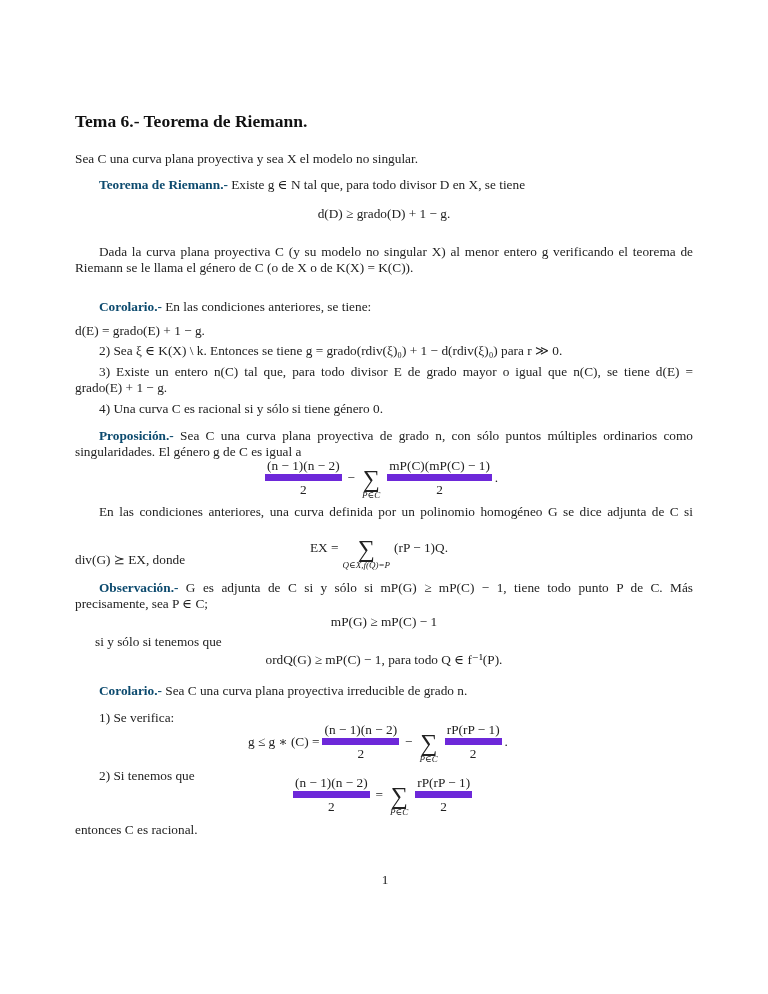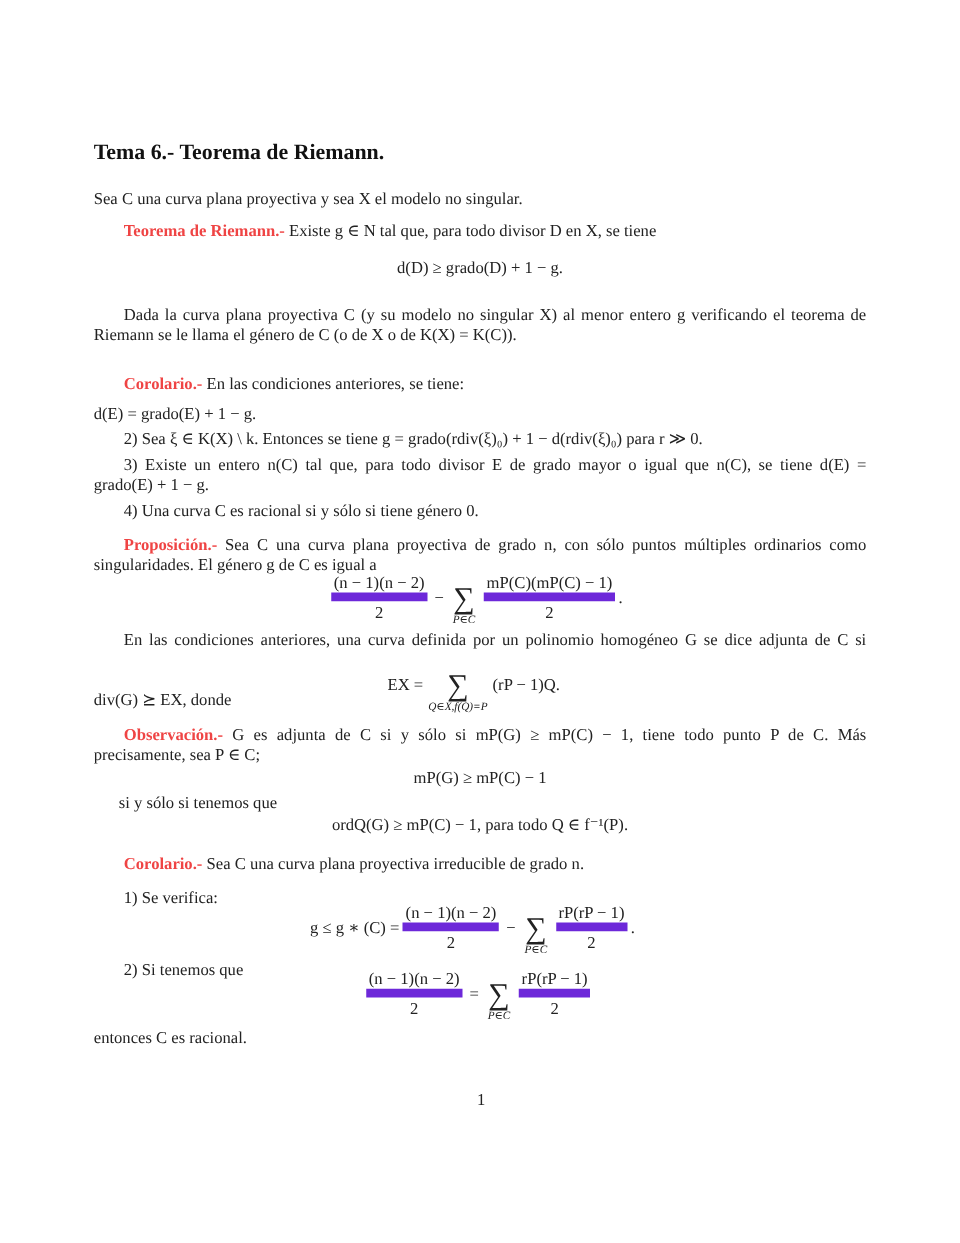--- a/index.html
+++ b/index.html
@@ -30,21 +30,21 @@
     .title {
       position: absolute;
       left: 75px;
       top: 111px;
       font-size: 17.5px;
       font-weight: bold;
       font-family: "Liberation Serif", "DejaVu Serif", serif;
       color: #111;
       white-space: nowrap;
     }
-    b { font-weight: bold; color: #ef4444; }
+    b { font-weight: bold; color: #0c4a6e; }
     .center {
       position: absolute;
       left: 0;
       width: 768px;
       text-align: center;
       font-size: 13.3px;
       font-family: "Liberation Serif", "DejaVu Serif", serif;
       white-space: nowrap;
     }
     

